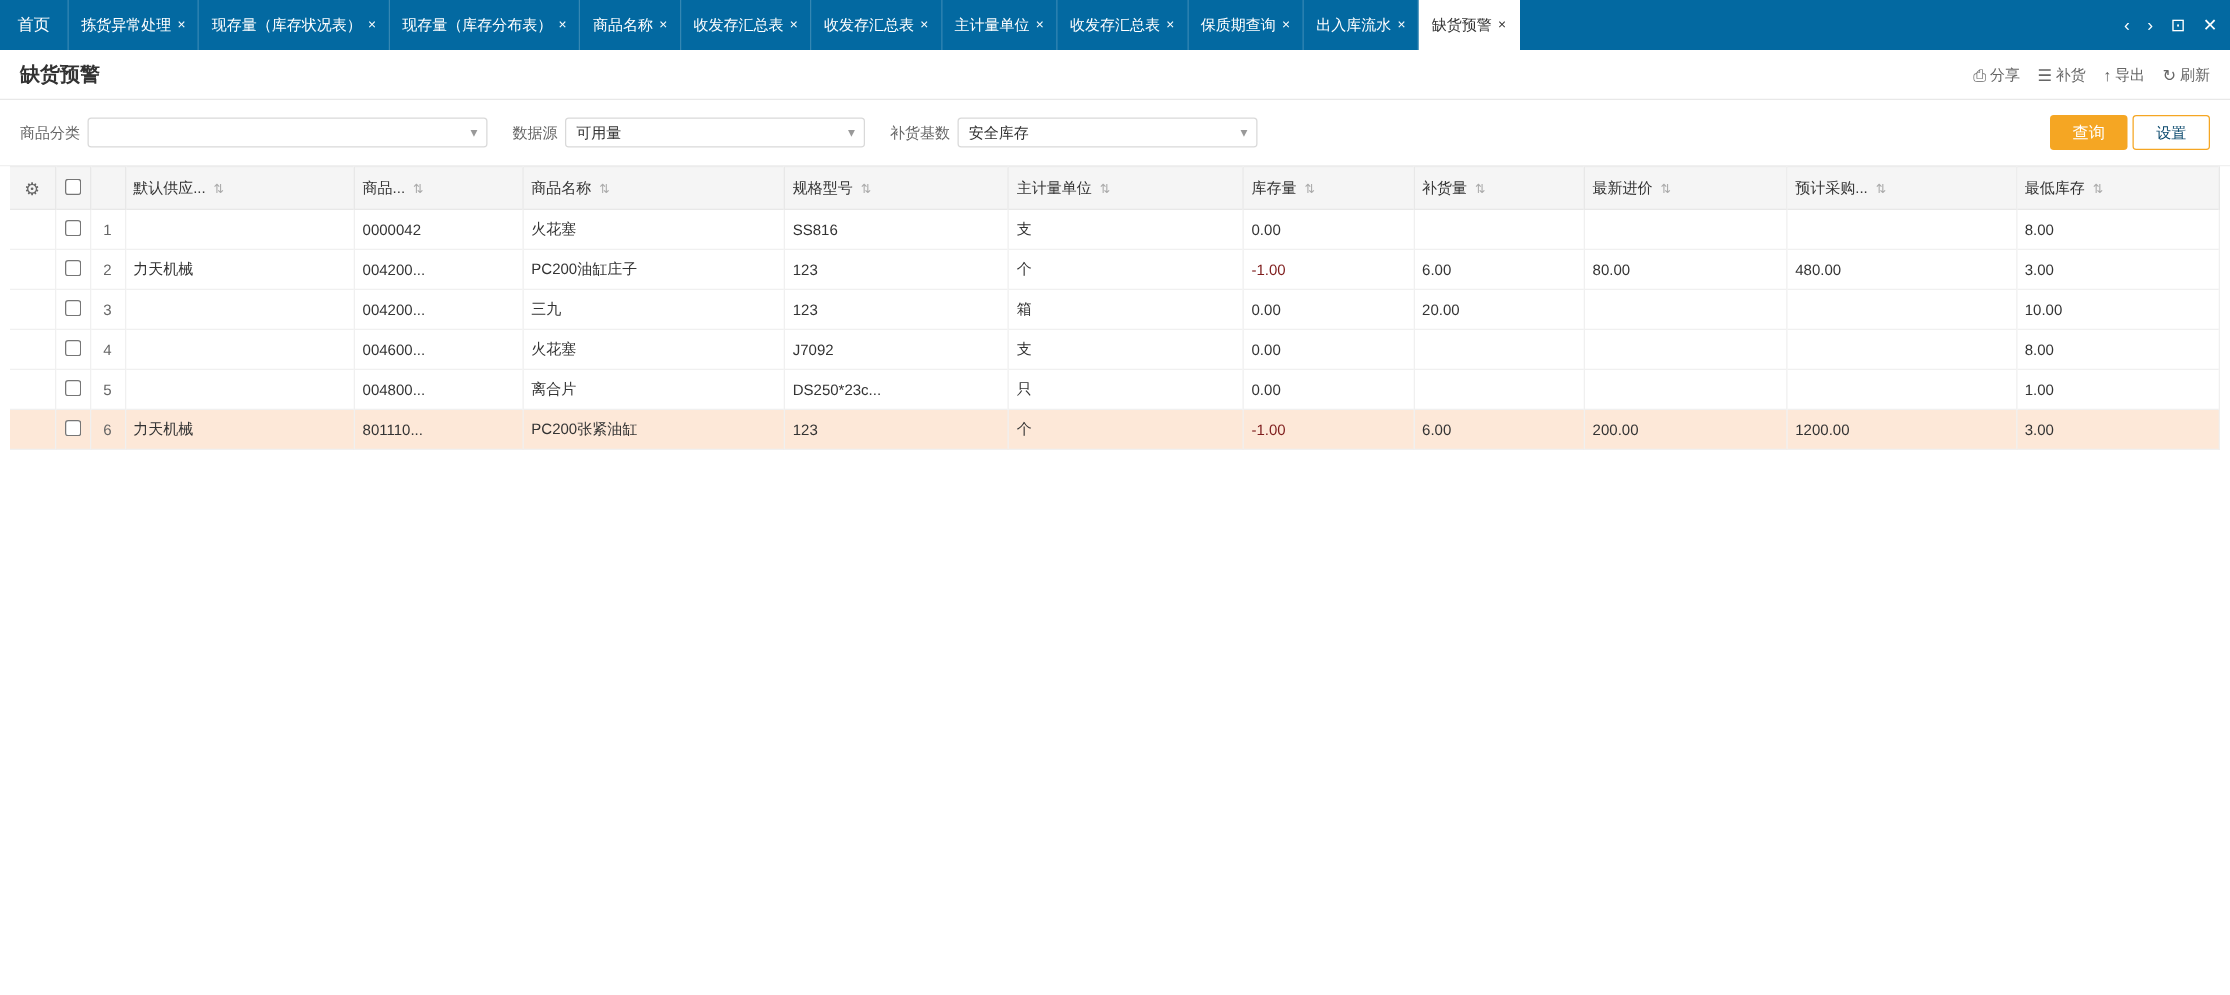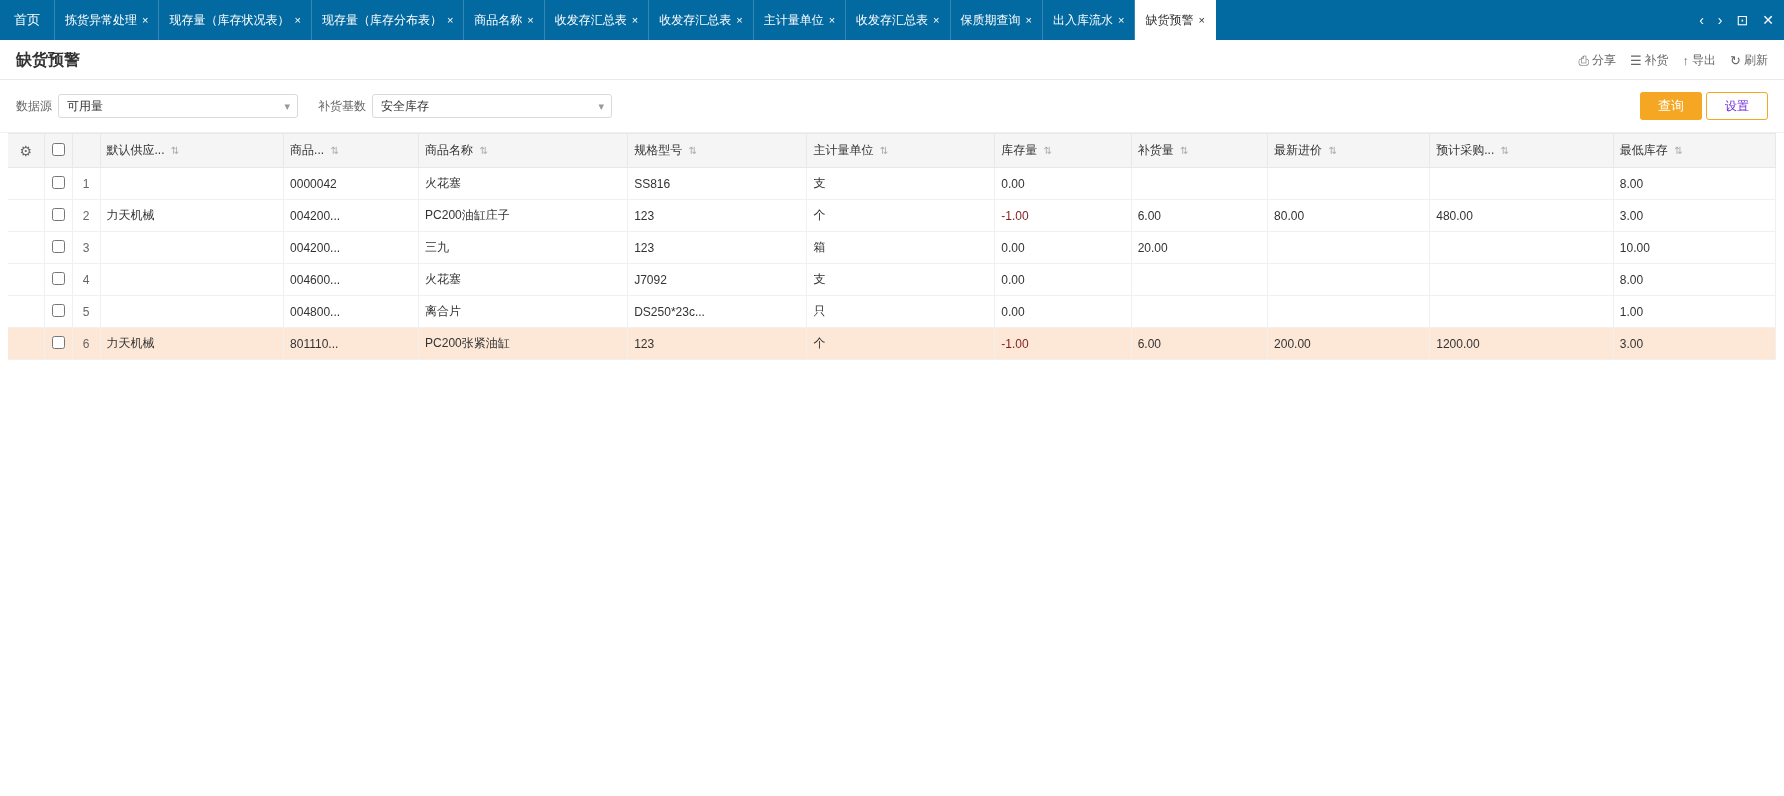--- a/index.html
+++ b/index.html
@@ -150,21 +150,21 @@
       color: #fff;
       border: none;
       border-radius: 3px;
       padding: 5px 18px;
       font-size: 13px;
       cursor: pointer;
       font-family: inherit;
     }
     .btn-settings {
       background: #fff;
-      color: #6d28d9;
+      color: #0c4a6e;
       border: 1px solid #f5a623;
       border-radius: 3px;
       padding: 4px 18px;
       font-size: 12px;
       cursor: pointer;
       font-family: inherit;
     }
 
     
     .table-wrap {
@@ -310,20 +310,28 @@
       </button>
       <button class="header-action-btn">
         <span class="icon">↻</span>
         <span>刷新</span>
       </button>
     </div>
   </div>
 
   <div class="filter-row">
     <div class="filter-group">
+      <span class="filter-label">商品分类</span>
+      <div class="filter-select-wrap">
+        <select class="filter-select" style="min-width:320px;">
+          <option value=""></option>
+        </select>
+      </div>
+    </div>
+    <div class="filter-group">
       <span class="filter-label">数据源</span>
       <div class="filter-select-wrap">
         <select class="filter-select" style="min-width:240px;">
           <option value="可用量">可用量</option>
         </select>
       </div>
     </div>
     <div class="filter-group">
       <span class="filter-label">补货基数</span>
       <div class="filter-select-wrap">

